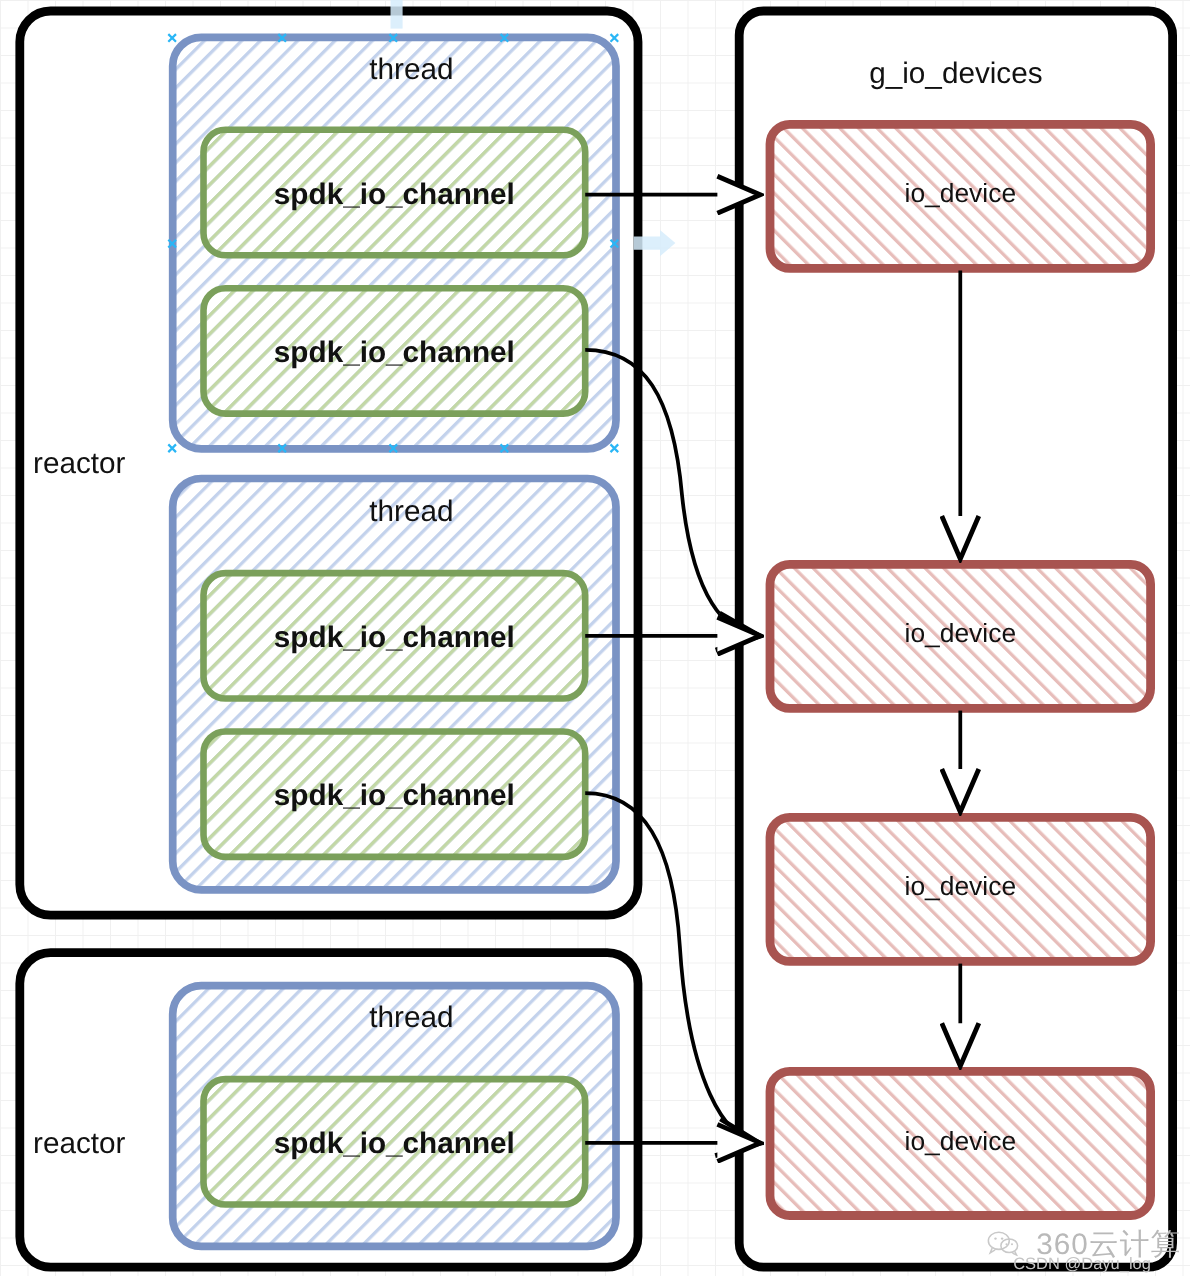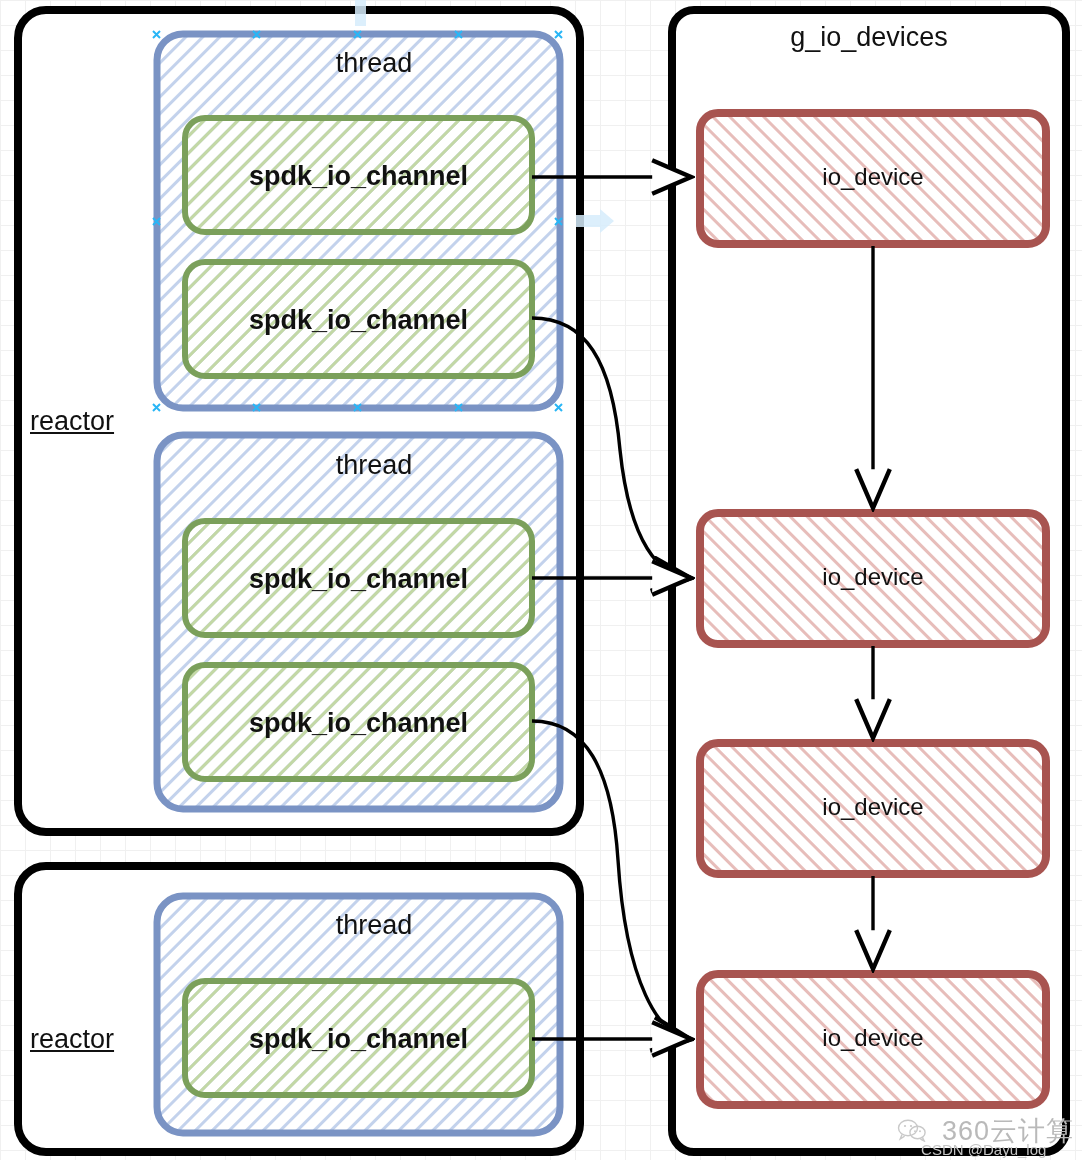--- a/index.html
+++ b/index.html
@@ -26,25 +26,25 @@
     height: 1160px;
     pointer-events: none;
   }
   .node-label {
     position: absolute;
     font-family: "Liberation Sans", sans-serif;
     color: #111111;
     white-space: nowrap;
     pointer-events: none;
   }
-  .lbl-reactor   { font-size: 27px; text-decoration: underline; }
+  .lbl-reactor   { font-size: 27px; }
   .lbl-thread    { font-size: 27px; padding-left: 16px; }
   .lbl-channel   { font-size: 27px; font-weight: bold; }
   .lbl-device    { font-size: 24px; }
-  .lbl-group     { font-size: 27px; }
+  .lbl-group     { font-size: 27px; margin-top: 29px; }
 
   .wm {
     position: absolute;
     right: 8px;
     bottom: 2px;
     text-align: center;
     pointer-events: none;
     user-select: none;
   }
   .wm-main {

